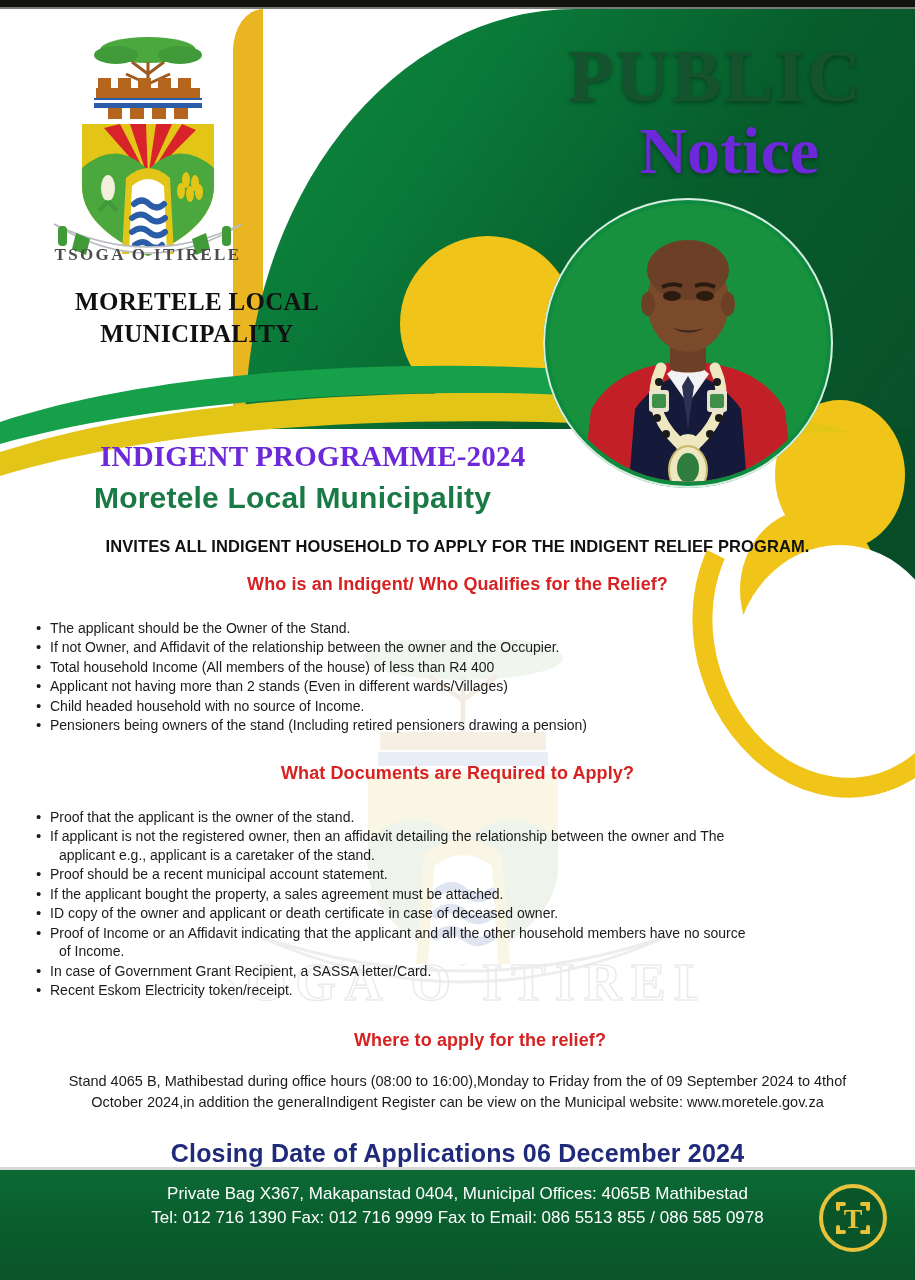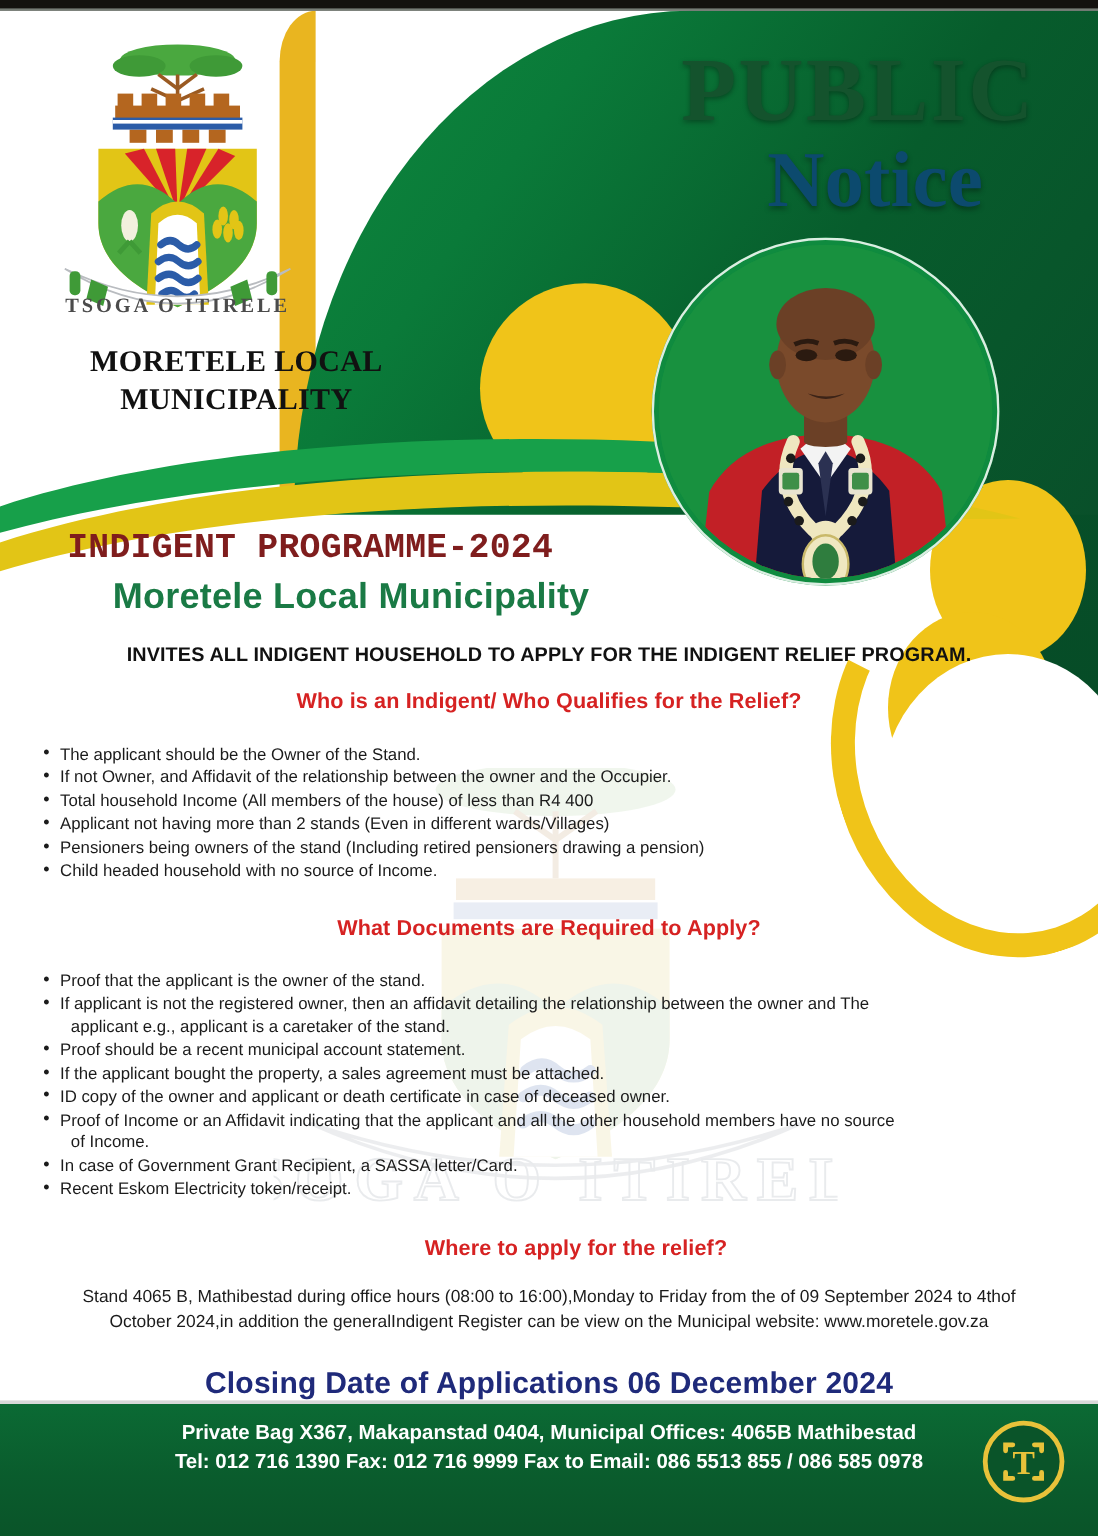--- a/index.html
+++ b/index.html
@@ -38,21 +38,21 @@
   }
 
   .public{
     position:absolute;top:38px;right:52px;z-index:20;
     color:#14532d;font-family:"Liberation Serif", serif;font-weight:700;
     font-size:75px;letter-spacing:2px;line-height:1;
     text-shadow:0 2px 4px rgba(0,0,0,.35);
   }
   .notice{
     position:absolute;top:118px;right:96px;z-index:20;
-    color:#0c4a6e;font-family:"Liberation Serif", serif;font-weight:700;
+    color:#6d28d9;font-family:"Liberation Serif", serif;font-weight:700;
     font-size:66px;line-height:1;font-style:normal;
     text-shadow:0 2px 4px rgba(0,0,0,.35);
   }
 
   
   .goldcircle{position:absolute;top:236px;left:400px;width:175px;height:175px;border-radius:50%;background:#f0c419;z-index:8;}
   .goldblob1{position:absolute;top:400px;right:10px;width:130px;height:150px;border-radius:50%;background:#f0c419;z-index:8;}
   .goldblob2{position:absolute;top:510px;right:35px;width:140px;height:160px;border-radius:50%;background:#f0c419;z-index:8;}
   .goldswoop{
     position:absolute;top:545px;right:-30px;width:210px;height:230px;
@@ -81,23 +81,23 @@
   
   .swooshwrap{position:absolute;top:360px;left:0;width:915px;height:120px;z-index:12;}
 
   
   .watermark{position:absolute;top:640px;left:228px;width:470px;height:400px;z-index:1;opacity:.30;}
 
   
   .content{position:absolute;top:440px;left:0;width:915px;z-index:25;}
 
   .h-title{
-    font-family:Liberation Mono, monospace;font-weight:700;
-    font-size:29px;color:#7f1d1d;letter-spacing:.2px;
-    margin:0 0 0 56px;
+    font-family:Liberation Serif, serif;font-weight:700;
+    font-size:29px;color:#6d28d9;letter-spacing:.2px;
+    margin:0 0 0 100px;
   }
   .h-sub{
     font-family:"Liberation Sans", sans-serif;font-weight:700;
     font-size:30px;color:#1a7a45;margin:8px 0 0 94px;letter-spacing:.2px;
   }
   .h-invite{
     font-family:"Liberation Sans", sans-serif;font-weight:700;
     font-size:16.5px;color:#111;text-align:center;margin:22px 0 0 0;letter-spacing:.1px;
   }
   .h-red{
@@ -121,21 +121,21 @@
     color:#1f2a7a;text-align:center;margin-top:26px;letter-spacing:.2px;
   }
 
   
   .footer{
     position:absolute;bottom:0;left:0;width:915px;height:110px;z-index:40;
     background:linear-gradient(180deg,#0b6a34 0%,#0a5c2d 55%,#0a5429 100%);
     border-top:3px solid #d8d8d8;
   }
   .footer .fline{
-    font-family:"Liberation Sans", sans-serif;font-weight:700;font-size:17px;
+    font-family:"Liberation Sans", sans-serif;font-weight:400;font-size:17px;
     color:#ffffff;text-align:center;line-height:1.42;
   }
   .footer .ftext{padding-top:12px;}
   .badge{position:absolute;top:12px;right:26px;width:72px;height:72px;z-index:45;}
 </style>
 </head>
 <body>
 
 <div id="poster">
 
@@ -331,22 +331,22 @@
 
     <div class="h-invite">INVITES ALL INDIGENT HOUSEHOLD TO APPLY FOR THE INDIGENT RELIEF PROGRAM.</div>
 
     <div class="h-red" style="margin-top:18px;">Who is an Indigent/ Who Qualifies for the Relief?</div>
 
     <ul class="bullets" style="margin:24px 0 0 36px;">
       <li><span>The applicant should be the Owner of the Stand.</span></li>
       <li><span>If not Owner, and Affidavit of the relationship between the owner and the Occupier.</span></li>
       <li><span>Total household Income (All members of the house) of less than R4 400</span></li>
       <li><span>Applicant not having more than 2 stands (Even in different wards/Villages)</span></li>
+      <li><span>Child headed household with no source of Income.</span></li>
       <li><span>Pensioners being owners of the stand (Including retired pensioners drawing a pension)</span></li>
-      <li><span>Child headed household with no source of Income.</span></li>
     </ul>
 
     <div class="h-red" style="margin-top:28px;">What Documents are Required to Apply?</div>
 
     <ul class="bullets" style="margin:24px 0 0 36px;">
       <li><span>Proof that the applicant is the owner of the stand.</span></li>
       <li>
         <span>If applicant is not the registered owner, then an affidavit detailing the relationship between the owner and The</span>
         <span class="cont">applicant e.g., applicant is a caretaker of the stand.</span>
       </li>

